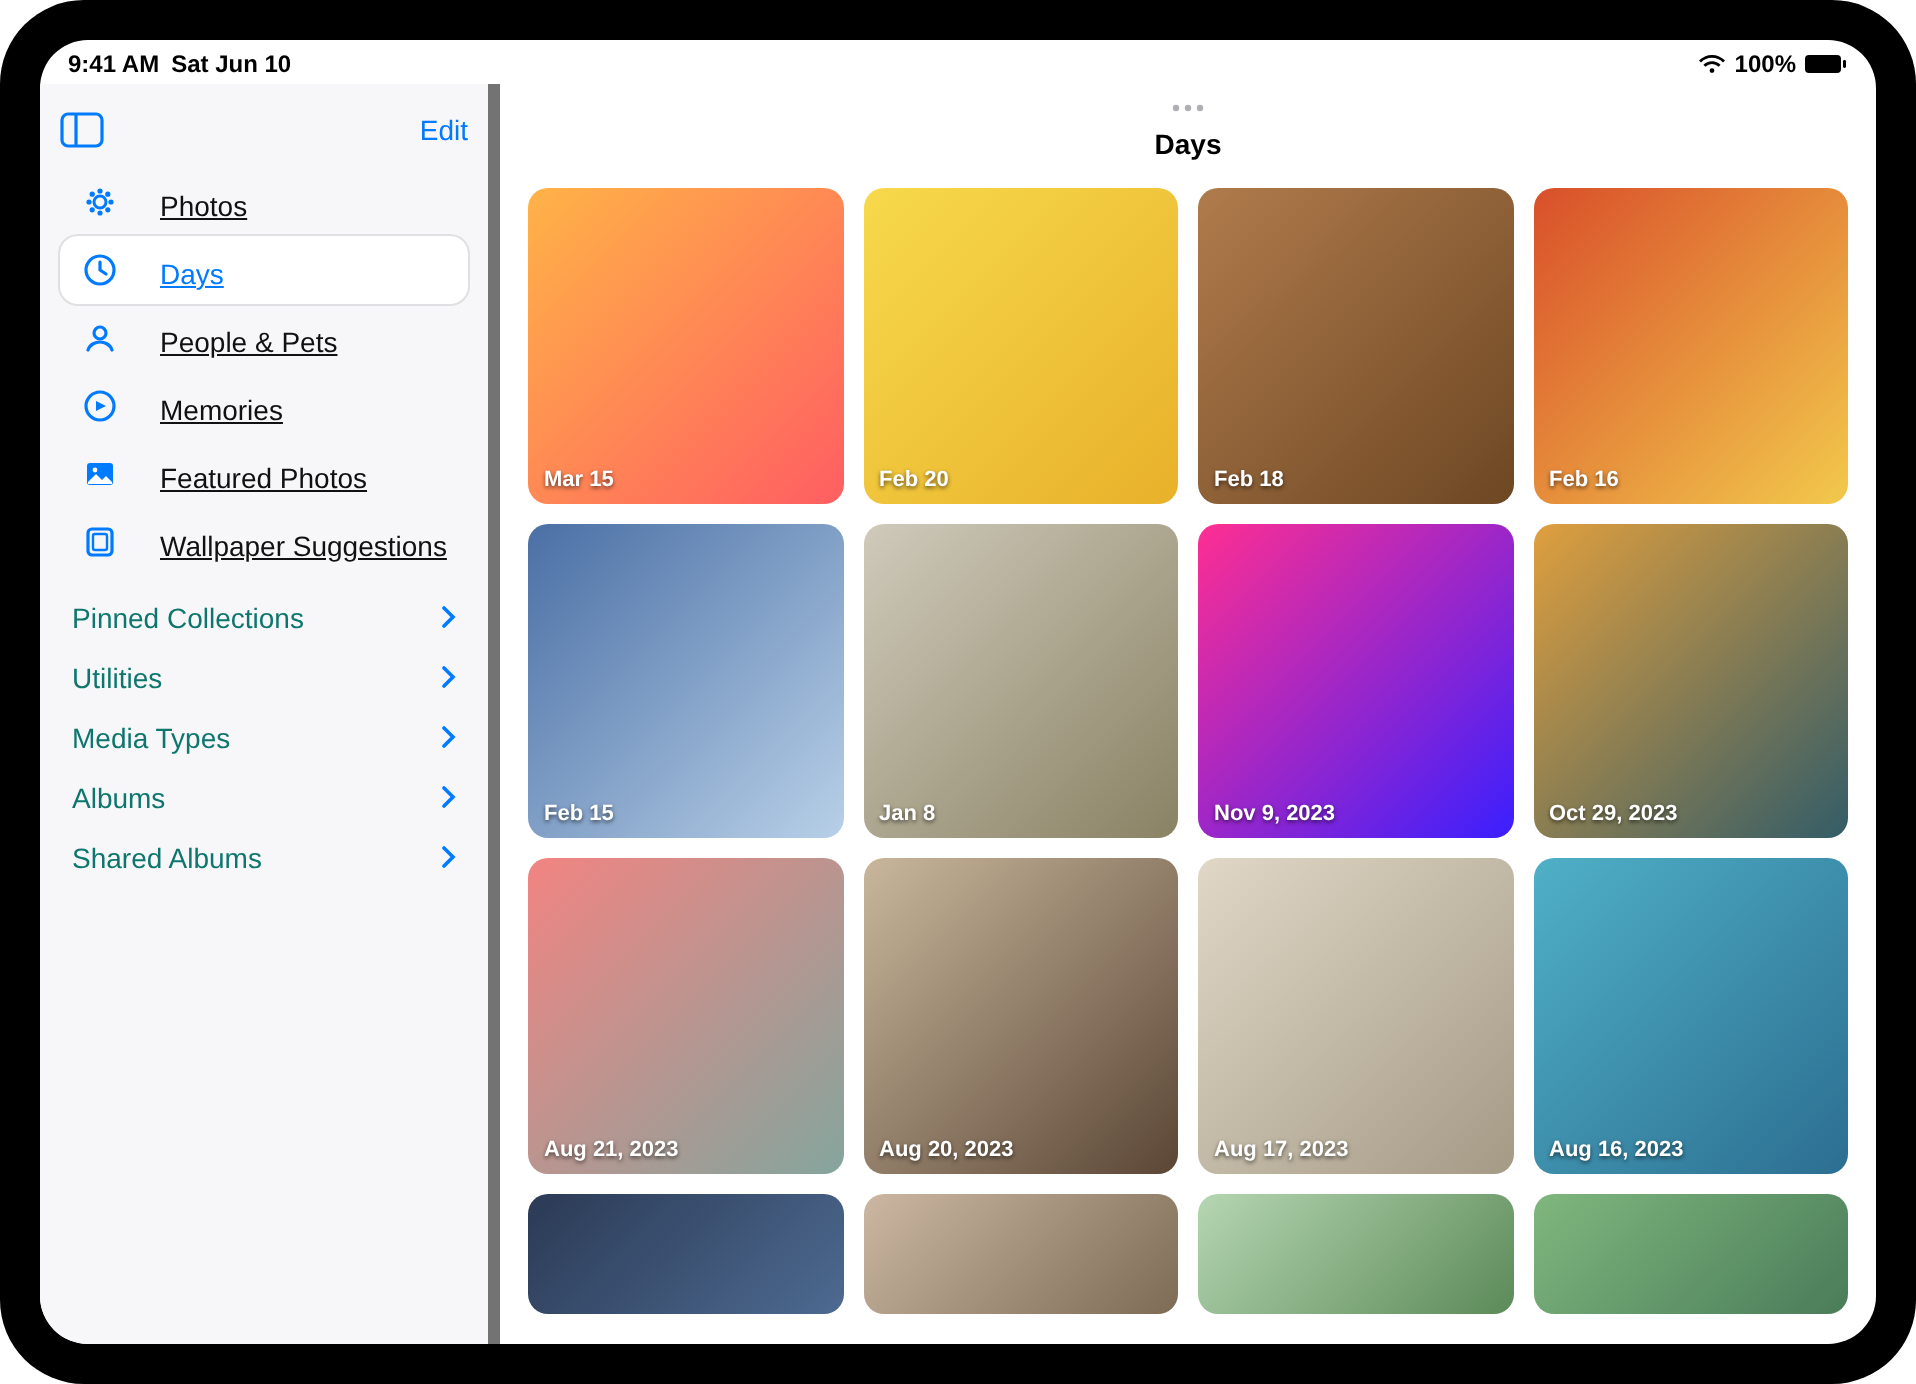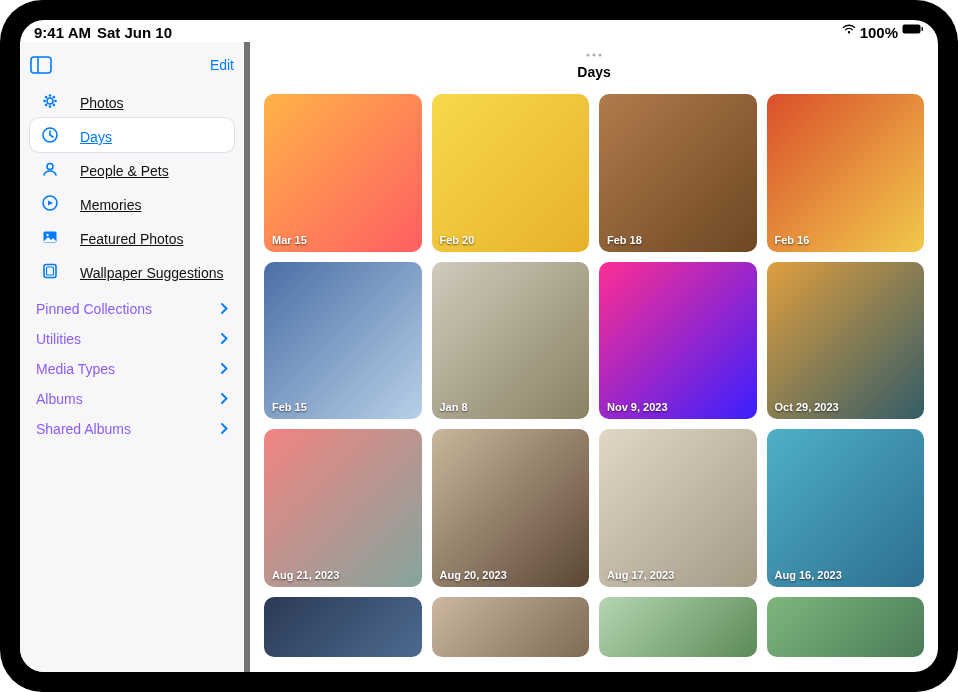--- a/index.html
+++ b/index.html
@@ -7,24 +7,24 @@
   .device {
     width: 958px; height: 692px; background: #000; border-radius: 42px; padding: 20px;
     position: relative;
   }
   .screen {
     width: 100%; height: 100%; background: #fff; border-radius: 24px; overflow: hidden;
     display: flex; flex-direction: column;
   }
   .status-bar {
     height: 22px; display: flex; justify-content: space-between; align-items: center;
-    padding: 2px 14px 0 14px; font-size: 15px; font-weight: 600; color: #000;
+    padding: 2px 14px 0 14px; font-size: 12px; font-weight: 600; color: #000;
   }
   .status-left { display: flex; gap: 6px; align-items: baseline; }
-  .status-right { display: flex; gap: 4px; align-items: flex-start; }
+  .status-right { display: flex; gap: 4px; align-items: center; }
   .wifi-icon svg, .battery-icon svg { display: block; }
   .content { flex: 1; display: flex; overflow: hidden; }
   .sidebar {
     width: 230px; border-right: 6px solid #737373; background: #f7f7f9;
     padding: 6px 10px; display: flex; flex-direction: column;
     flex-shrink: 0;
   }
   .sidebar-top { display: flex; justify-content: space-between; align-items: center; height: 34px; }
   .sidebar-toggle { color: #007aff; display:flex; align-items:center; }
   .edit-btn { color: #007aff; font-size: 14px; cursor: pointer; }
@@ -32,21 +32,21 @@
   .nav-item {
     display: flex; align-items: flex-end; gap: 20px; padding: 7px 10px; border-radius: 9px;
     font-size: 14px; color: #111; cursor: pointer; text-decoration: underline;
   }
   .nav-item.selected { background: #fff; box-shadow: 0 0 0 1px #e0e0e4; color: #007aff; }
   .nav-item.selected .nav-icon, .nav-item .nav-icon { color: #007aff; }
   .nav-icon { width: 20px; height: 20px; display:flex; align-items:center; justify-content:center; flex-shrink:0; }
   .section-list { margin-top: 6px; }
   .section-item {
     display: flex; align-items: center; justify-content: space-between;
-    padding: 7px 6px; font-size: 14px; color: #8b5cf6; cursor: pointer;
+    padding: 7px 6px; font-size: 14px; color: #0f766e; cursor: pointer;
   }
   .chev { color: #007aff; }
   .main { flex: 1; display: flex; flex-direction: column; overflow: hidden; }
   .main-header { display:flex; flex-direction:column; align-items:center; padding-top:2px; }
   .header-handle { color:#bfbfc3; margin-bottom:2px; }
   .main-title { font-size: 14px; font-weight: 600; padding-bottom: 8px; text-align: center; }
   .grid {
     flex:1; overflow: auto; padding: 6px 14px 0 14px;
     display: grid; grid-template-columns: repeat(4, 1fr); gap: 10px;
     align-content: start;

